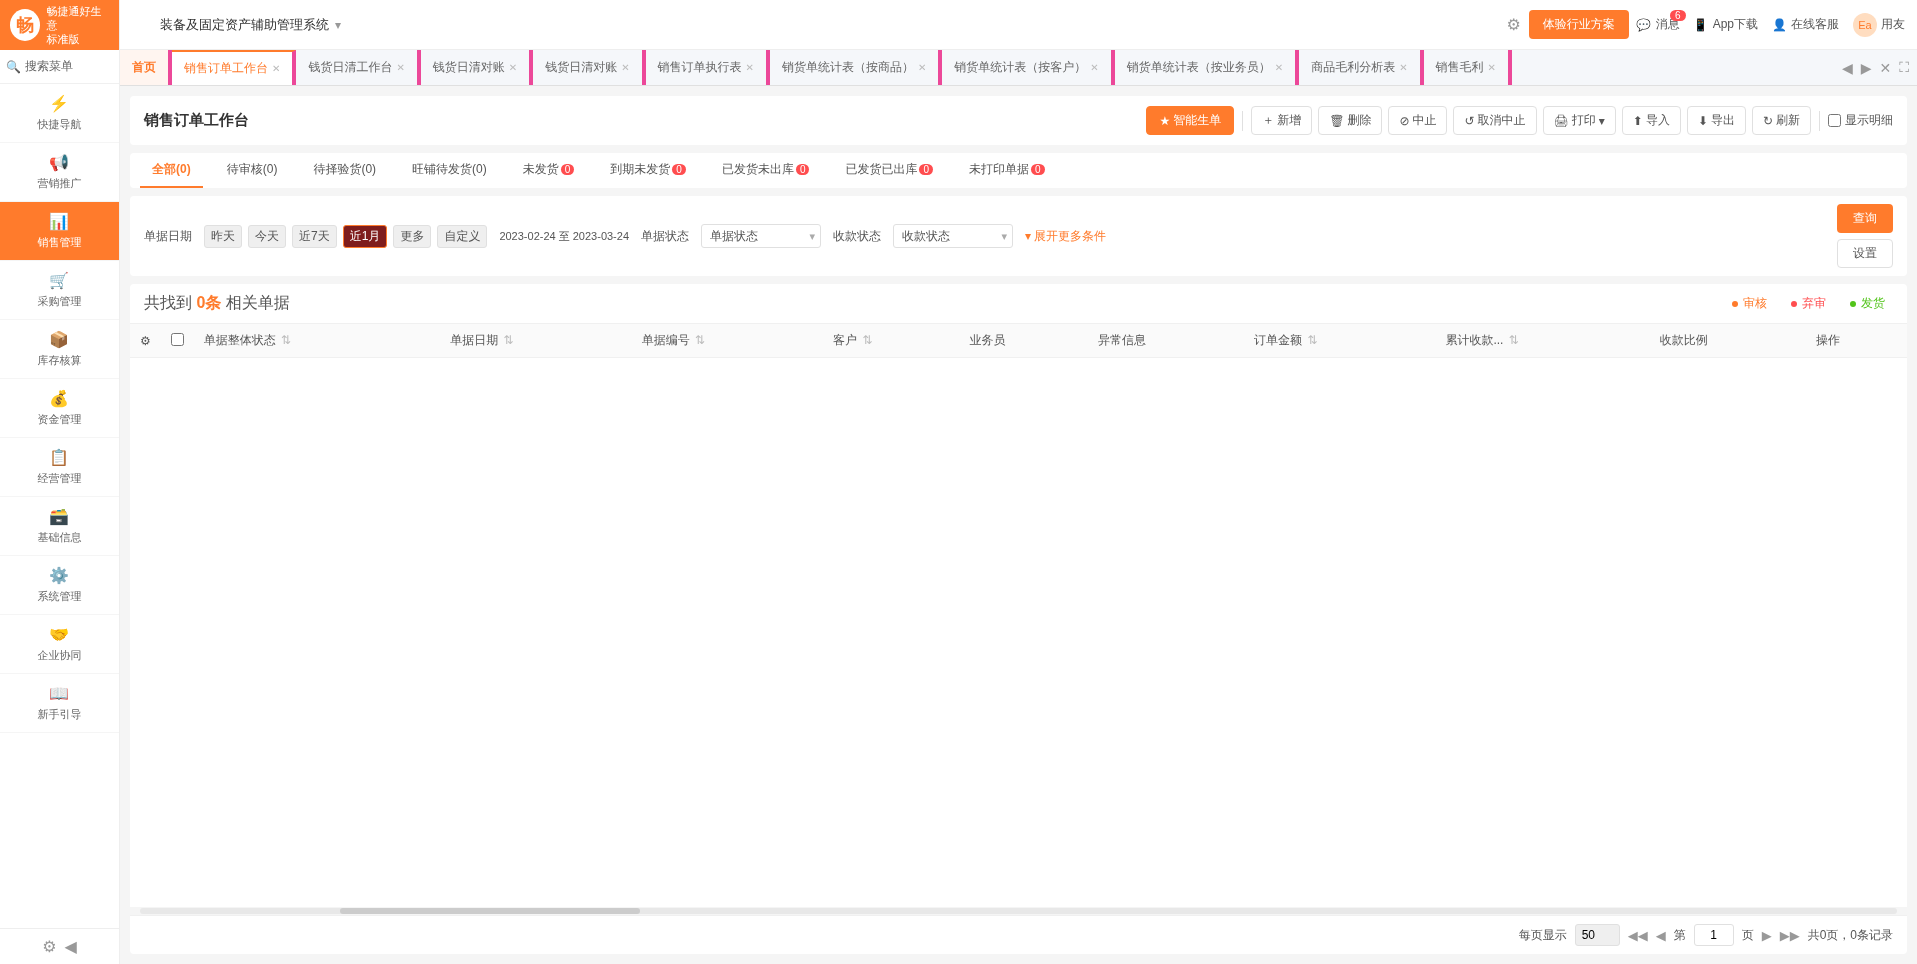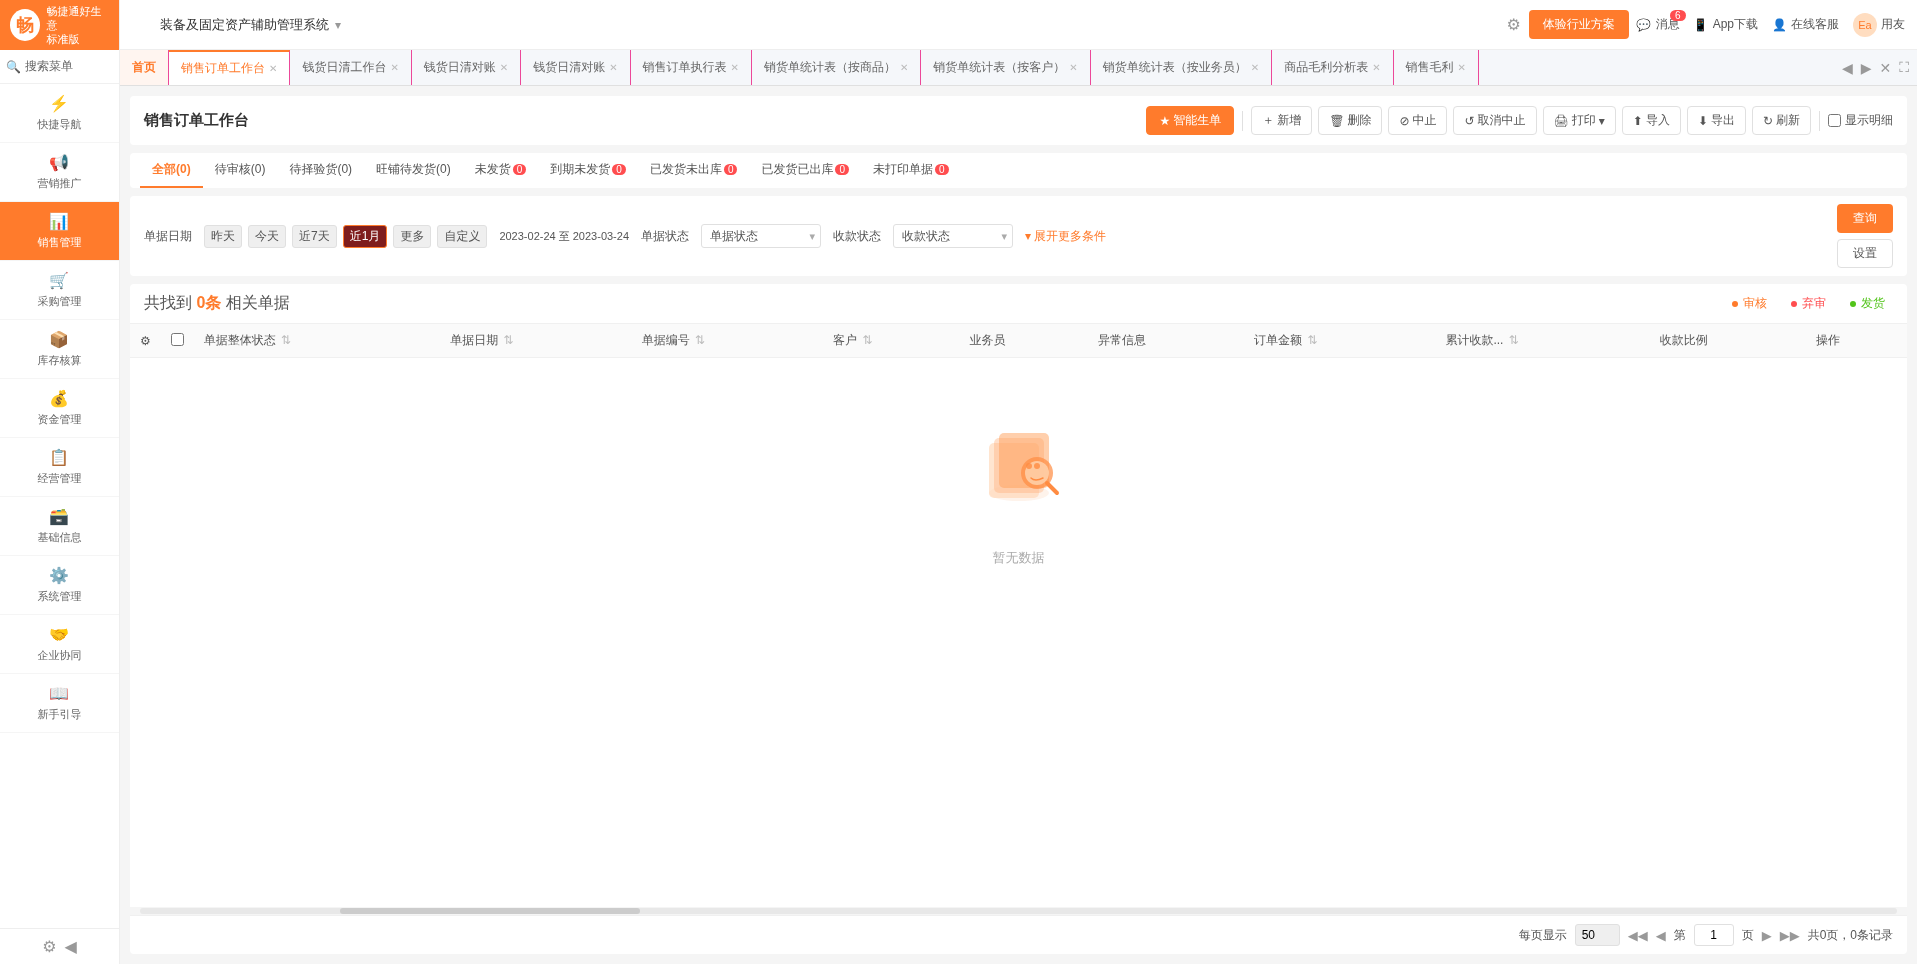--- a/index.html
+++ b/index.html
@@ -26,41 +26,41 @@
     .topbar-dropdown { color: #999; font-size: 12px; cursor: pointer; }
     .topbar-settings { color: #999; font-size: 16px; cursor: pointer; }
     .topbar-industry-btn { background: #ff7b2c; color: #fff; border: none; padding: 6px 14px; border-radius: 4px; cursor: pointer; font-size: 12px; }
     .topbar-right { display: flex; align-items: center; gap: 14px; margin-left: auto; }
     .topbar-right-item { display: flex; align-items: center; gap: 4px; cursor: pointer; color: #555; font-size: 12px; position: relative; }
     .badge { background: #ff4d4f; color: #fff; border-radius: 8px; padding: 0 4px; font-size: 10px; position: absolute; top: -6px; right: -6px; min-width: 16px; text-align: center; }
     .user-avatar { width: 24px; height: 24px; background: #ffddc0; border-radius: 50%; display: flex; align-items: center; justify-content: center; color: #ff7b2c; font-size: 11px; }
 
     
     .tabbar { background: #f5f7fa; border-bottom: 1px solid #e0e0e0; display: flex; align-items: center; height: 36px; overflow: hidden; }
-    .tab { display: flex; align-items: center; padding: 0 12px; height: 100%; cursor: pointer; color: #666; font-size: 12px; white-space: nowrap; border-right: 1px solid #ec4899; gap: 4px; flex-shrink: 0; }
+    .tab { display: flex; align-items: center; padding: 0 12px; height: 100%; cursor: pointer; color: #666; font-size: 12px; white-space: nowrap; border-right: 4px solid #ec4899; gap: 4px; flex-shrink: 0; }
     .tab.active { background: #fff; color: #ff7b2c; border-top: 2px solid #ff7b2c; }
     .tab.home { color: #ff7b2c; font-weight: bold; background: #fff5f0; }
     .tab-close { color: #bbb; font-size: 10px; cursor: pointer; }
     .tabbar-actions { margin-left: auto; display: flex; align-items: center; padding: 0 6px; gap: 4px; flex-shrink: 0; }
     .tabbar-actions span { cursor: pointer; color: #999; font-size: 14px; padding: 2px; }
 
     
     .content { flex: 1; overflow: hidden; display: flex; flex-direction: column; background: #f5f5f5; padding: 10px; gap: 8px; }
 
     
     .page-header { background: #fff; padding: 10px 14px; border-radius: 4px; display: flex; align-items: center; justify-content: space-between; }
     .page-title { font-size: 15px; font-weight: bold; color: #333; }
     .page-actions { display: flex; align-items: center; gap: 6px; }
     .btn { display: flex; align-items: center; gap: 3px; padding: 5px 10px; border-radius: 4px; cursor: pointer; font-size: 12px; border: 1px solid #e0e0e0; background: #fff; color: #555; }
     .btn-smart { background: #ff7b2c; color: #fff; border-color: #ff7b2c; padding: 5px 12px; }
     .btn-divider { width: 1px; height: 20px; background: #e0e0e0; margin: 0 2px; }
     .checkbox-label { display: flex; align-items: center; gap: 4px; cursor: pointer; font-size: 12px; color: #555; }
 
     
-    .subtabs { display: flex; gap: 0; background: #fff; border-radius: 4px; padding: 0 10px; overflow: hidden; }
+    .subtabs { display: flex; gap: 12px; background: #fff; border-radius: 4px; padding: 0 10px; overflow: hidden; }
     .subtab { padding: 8px 12px; cursor: pointer; font-size: 12px; color: #555; border-bottom: 2px solid transparent; white-space: nowrap; }
     .subtab.active { color: #ff7b2c; border-bottom-color: #ff7b2c; font-weight: bold; }
     .subtab .badge-small { background: #ff4d4f; color: #fff; border-radius: 8px; padding: 0 4px; font-size: 10px; margin-left: 2px; }
 
     
     .filter-bar { background: #fff; padding: 8px 14px; border-radius: 4px; }
     .filter-row { display: flex; align-items: center; gap: 12px; flex-wrap: wrap; }
     .filter-label { color: #555; font-size: 12px; white-space: nowrap; }
     .filter-dates { display: flex; gap: 6px; align-items: center; }
     .filter-date-btn { padding: 2px 6px; border-radius: 3px; cursor: pointer; font-size: 12px; color: #555; border: 1px solid #e0e0e0; }
@@ -440,37 +440,20 @@
               </th>
               <th>
                 <span>操作</span>
               </th>
             </tr>
           </thead>
           <tbody>
           </tbody>
         </table>
 
-        <div class="empty-state">
-          <div class="empty-icon">
-            <svg width="100" height="100" viewBox="0 0 100 100" fill="none">
-              <ellipse cx="50" cy="75" rx="30" ry="8" fill="#fde8d8" opacity="0.5"></ellipse>
-              <rect x="20" y="25" width="50" height="55" rx="5" fill="#ffd4b0" opacity="0.6"></rect>
-              <rect x="25" y="20" width="50" height="55" rx="5" fill="#ffb07a" opacity="0.4"></rect>
-              <rect x="30" y="15" width="50" height="55" rx="5" fill="#ffa05a" opacity="0.5"></rect>
-              <circle cx="68" cy="55" r="16" fill="#ff8c42" opacity="0.7"></circle>
-              <circle cx="68" cy="55" r="12" fill="#ffd4b0" opacity="0.8"></circle>
-              <line x1="78" y1="65" x2="88" y2="75" stroke="#ff8c42" stroke-width="4" stroke-linecap="round"></line>
-              <circle cx="60" cy="48" r="3" fill="#ff8c42" opacity="0.8"></circle>
-              <circle cx="68" cy="48" r="3" fill="#ff8c42" opacity="0.8"></circle>
-              <path d="M62 60 Q66 64 74 60" stroke="#ff8c42" stroke-width="1.5" fill="none" stroke-linecap="round"></path>
-            </svg>
-          </div>
-          <div class="empty-text">暂无数据</div>
-        </div>
       </div>
 
       <div class="scrollbar-area">
         <div class="scrollbar-track">
           <div class="scrollbar-thumb"></div>
         </div>
       </div>
 
       <div class="pagination">
         <span class="pagination-info">每页显示</span>

